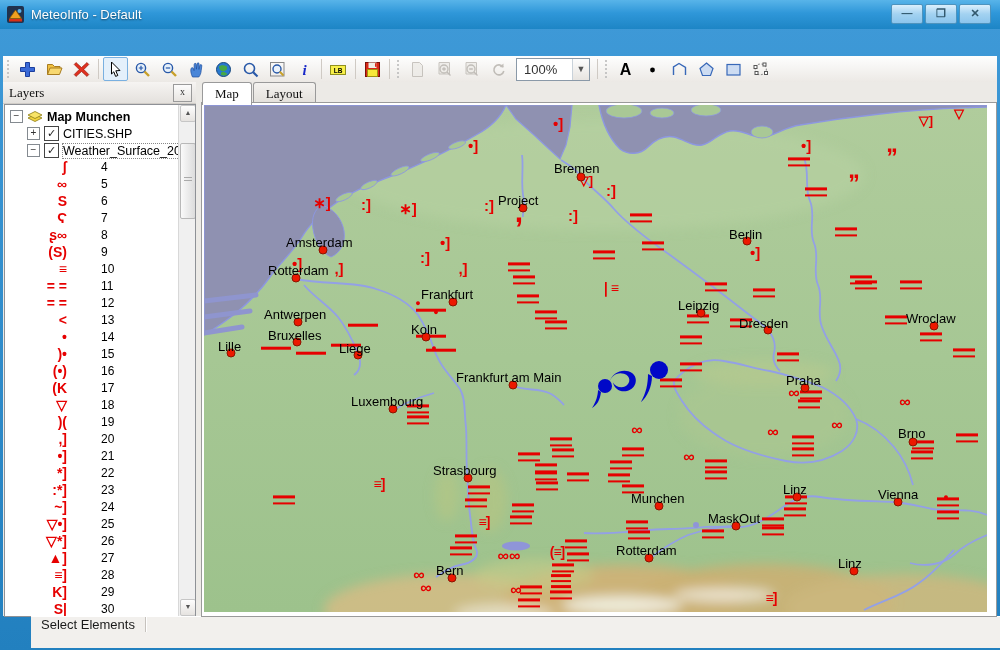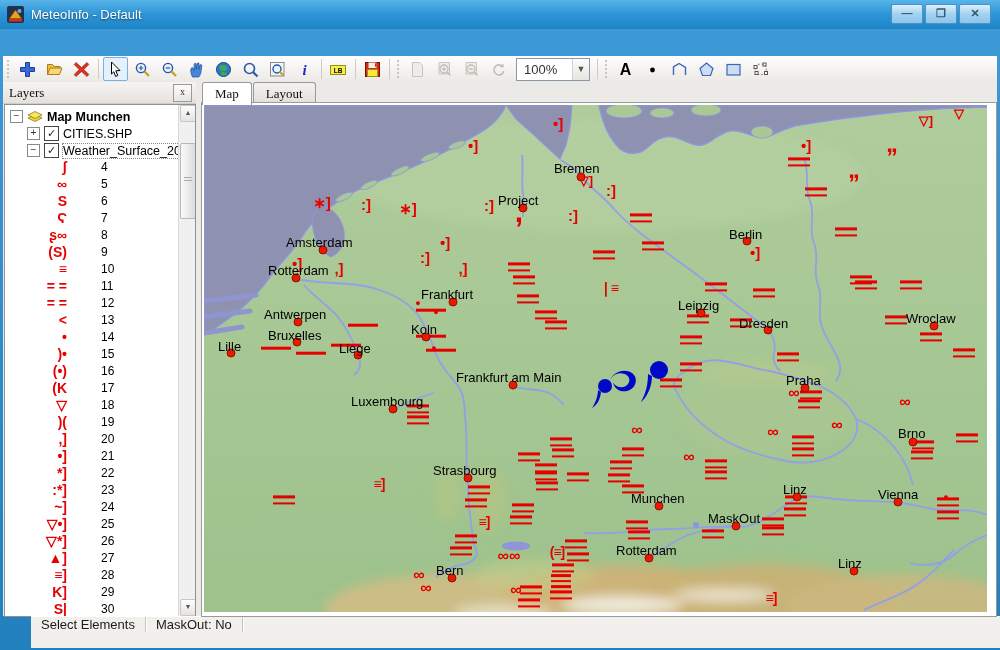--- a/index.html
+++ b/index.html
@@ -982,15 +982,14 @@
             <circle cx="18" cy="15" r="9"></circle>
             <path d="M11,21 C11,32 6,42 0,47 C5,38 7,29 7,19 Z"></path>
           </svg>
         </div>
       </div>
     </div>
   </div>
 
   <div class="statusbar">
     <span class="sb-cell">Select Elements</span>
-    <span class="sb-cell">MaskOut: No</span>
   </div>
 </div>
 
 </body></html>

